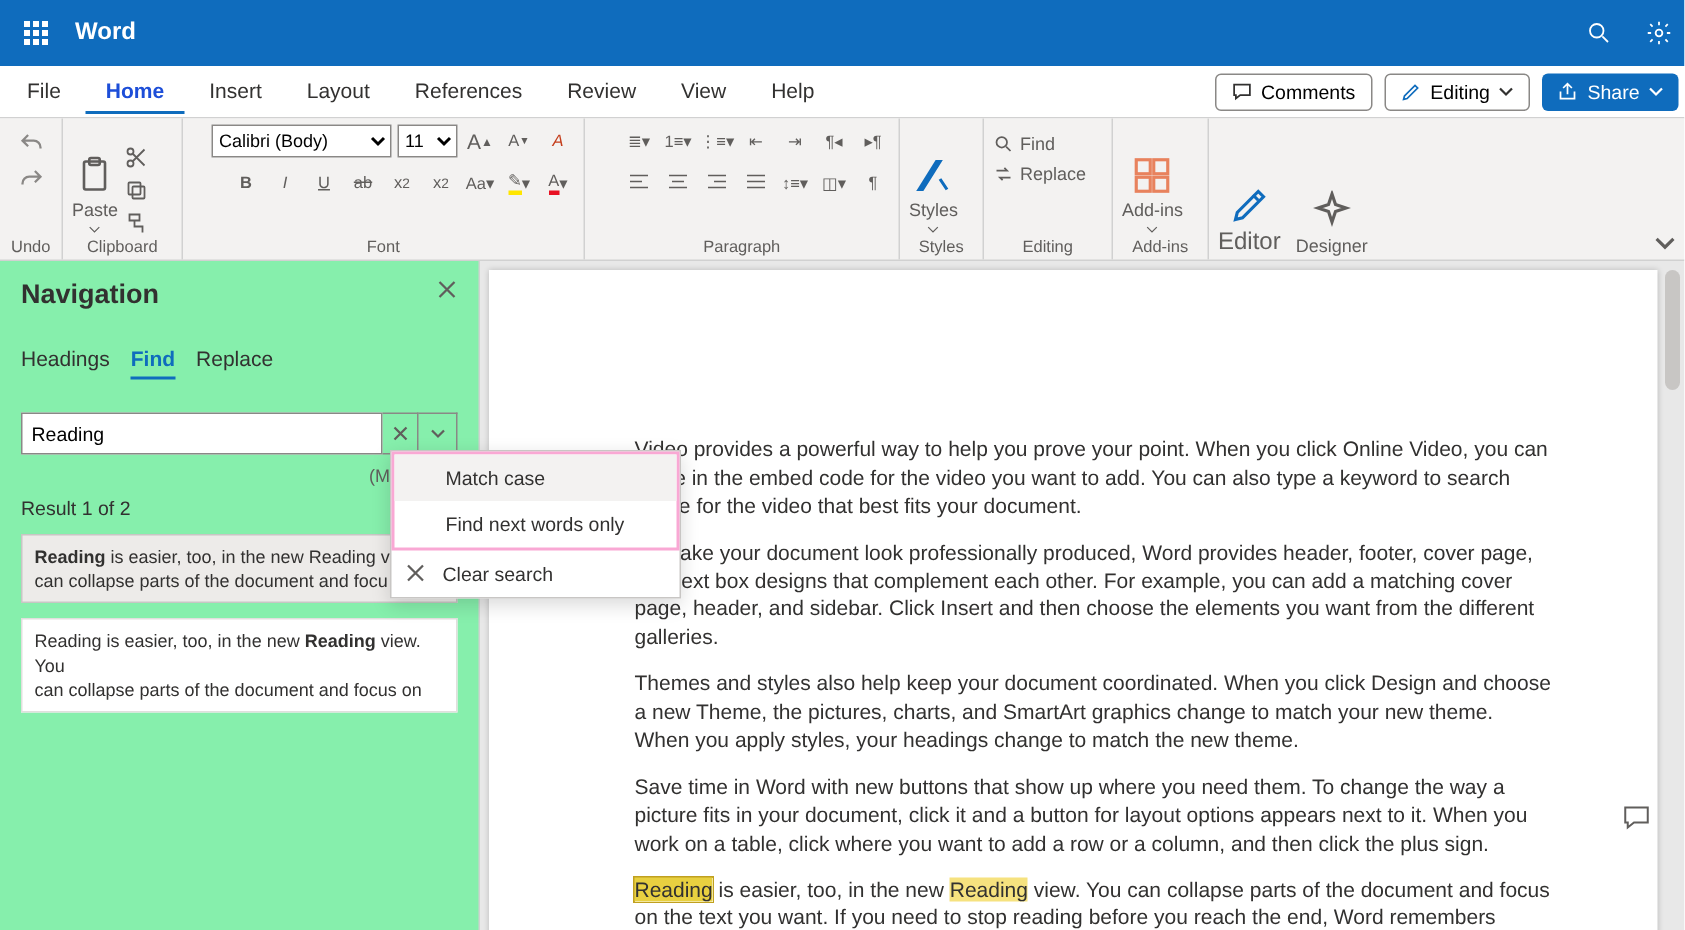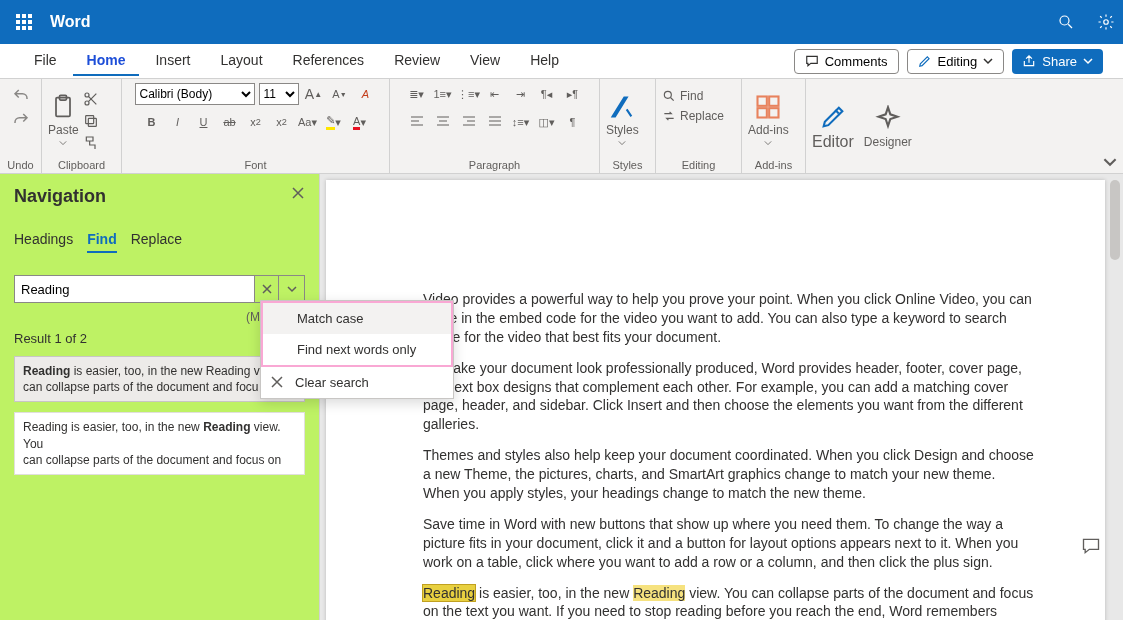--- a/index.html
+++ b/index.html
@@ -7,42 +7,42 @@
 
 .titlebar { background: #0f6cbd; height: 44px; display: flex; align-items: center; color: #fff; padding: 0 8px; }
 .waffle { width: 32px; display: flex; justify-content: center; align-items: center; }
 .waffle-grid { display: grid; grid-template-columns: repeat(3,4px); grid-gap: 2px; }
 .waffle-grid span { width: 4px; height: 4px; background: #fff; }
 .app-name { font-size: 16px; font-weight: 600; margin-left: 10px; margin-right: 18px; }
 .doc-title { font-size: 14px; display: flex; align-items: center; gap: 8px; }
 .titlebar-right { margin-left: auto; display: flex; gap: 22px; align-items: center; }
 .tb-icon { width: 18px; height: 18px; stroke: #fff; fill: none; stroke-width: 1.6; }
 
-.menubar { height: 35px; display: flex; align-items: center; border-bottom: 1px solid #d1d1d1; padding: 0 20px; background: #fff; gap: 2px; }
+.menubar { height: 35px; display: flex; align-items: center; border-bottom: 1px solid #d1d1d1; padding: 0 4px; background: #fff; gap: 2px; }
 .menu-item { padding: 6px 14px; font-size: 14px; color: #323130; cursor: pointer; border-bottom: 2px solid transparent; }
 .menu-item.active { border-bottom: 2px solid #0f6cbd; color: #1d4ed8; font-weight: 600; }
 .menubar-right { margin-left: auto; display: flex; gap: 8px; }
 .btn-outline { border: 1px solid #8a8886; border-radius: 4px; padding: 4px 10px; font-size: 13px; display: flex; align-items: center; gap: 6px; cursor: pointer; }
 .btn-primary { background: #0f6cbd; color: #fff; border-radius: 4px; padding: 4px 10px; font-size: 13px; display: flex; align-items: center; gap: 6px; cursor: pointer; }
 
 .ribbon { height: 95px; background: #f3f2f1; border-bottom: 1px solid #d1d1d1; display: flex; font-size: 11px; color: #605e5c; position: relative; }
 .ribbon-group { border-right: 1px solid #d1d1d1; display: flex; flex-direction: column; padding: 4px 6px 2px 6px; }
 .ribbon-group-label { text-align: center; font-size: 11px; margin-top: auto; padding-top: 2px; }
-.rg-body { display: flex; align-items: center; gap: 4px; flex: 1; }
+.rg-body { display: flex; align-items: flex-end; gap: 4px; flex: 1; }
 .rg-col { display: flex; flex-direction: column; align-items: center; gap: 2px; }
 .rg-row { display: flex; align-items: center; gap: 4px; }
 .ico-lg { width: 28px; height: 28px; }
 .ribbon select, .ribbon input { border: 1px solid #8a8886; font-size: 12px; height: 22px; background: #fff; }
 .font-name { width: 120px; }
 .font-size { width: 40px; }
 .fmt-btn { width: 22px; height: 22px; display: flex; align-items: center; justify-content: center; cursor: pointer; }
 .chevron-expand { position: absolute; right: 6px; bottom: 4px; }
 
 .workspace { display: flex; height: calc(620px - 44px - 35px - 95px); position: relative; }
-.nav-pane { width: 320px; border-right: 1px solid #d1d1d1; background: #bef264; padding: 12px 14px; position: relative; }
+.nav-pane { width: 320px; border-right: 1px solid #d1d1d1; background: #86efac; padding: 12px 14px; position: relative; }
 .nav-title { font-size: 18px; font-weight: 600; color: #323130; }
 .nav-close { position: absolute; top: 12px; right: 14px; cursor: pointer; }
 .nav-tabs { display: flex; gap: 14px; margin-top: 24px; font-size: 14px; }
 .nav-tab { padding-bottom: 4px; cursor: pointer; color: #323130; }
 .nav-tab.active { color: #0f6cbd; border-bottom: 2px solid #0f6cbd; font-weight: 600; }
 .search-row { display: flex; margin-top: 22px; }
 .search-input { flex: 1; border: 1px solid #8a8886; height: 28px; padding: 0 6px; font-size: 13px; }
 .search-x { width: 24px; height: 28px; border: 1px solid #8a8886; border-left: none; display: flex; align-items: center; justify-content: center; cursor: pointer; }
 .search-dd { width: 26px; height: 28px; border: 1px solid #8a8886; border-left: none; display: flex; align-items: center; justify-content: center; cursor: pointer; }
 .result-count { font-size: 13px; margin-top: 28px; color: #323130; }

